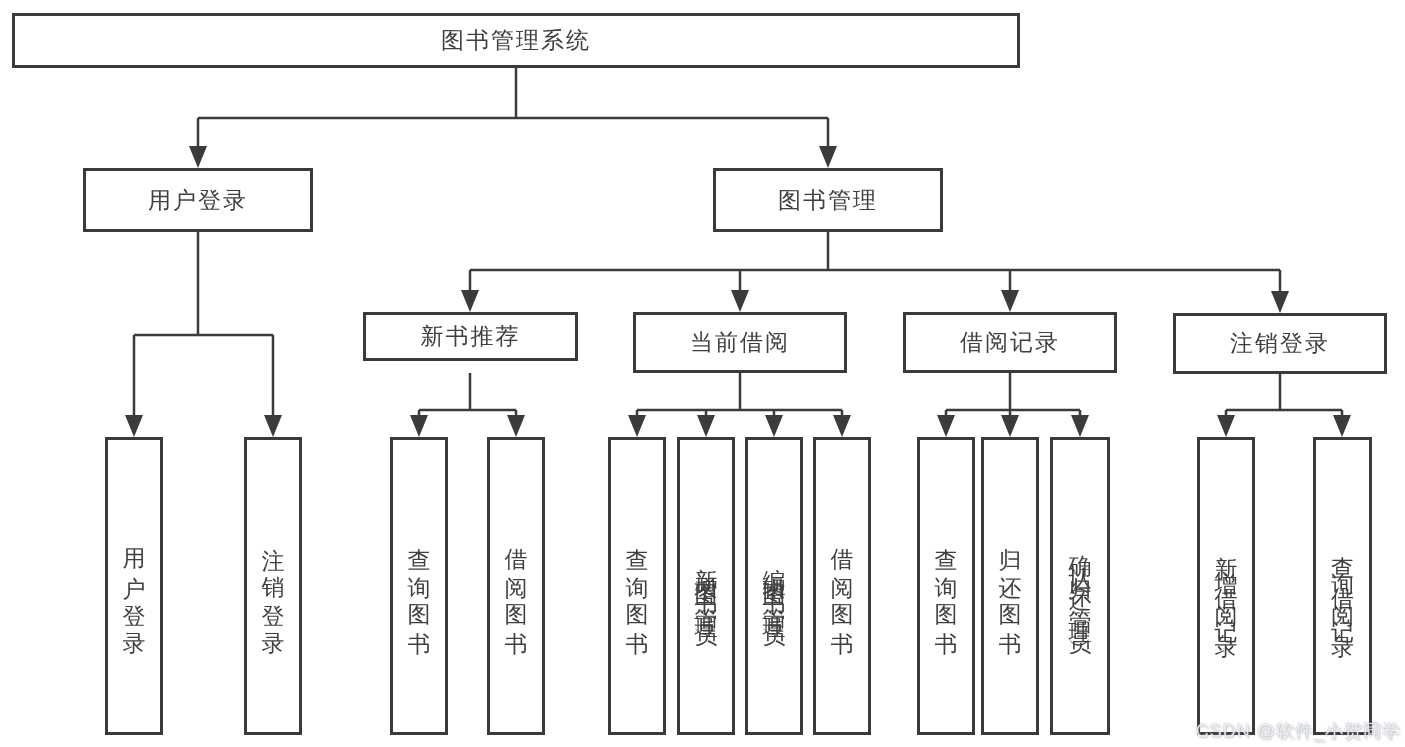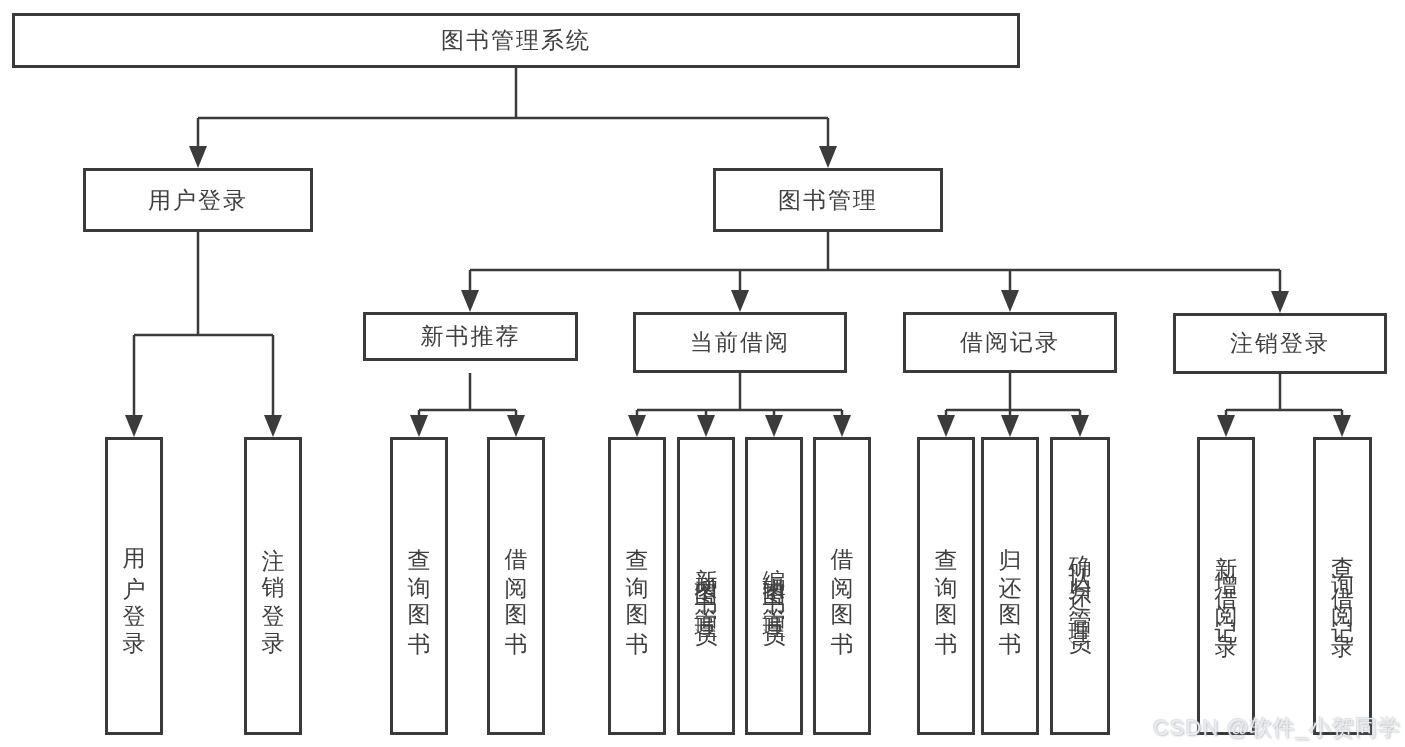--- a/index.html
+++ b/index.html
@@ -47,21 +47,21 @@
   .v6{letter-spacing:16px;}
   .v8{letter-spacing:11px;}
   .v9{letter-spacing:8px;}
   #connectors{position:absolute;left:0;top:0;width:1405px;height:747px;}
   #connectors path{stroke:#3b3b3b;stroke-width:2.5;fill:none;}
   #connectors polygon{fill:#3b3b3b;stroke:none;}
   .watermark{
     position:absolute;
     right:4px;
     bottom:4px;
-    font-size:22px;
+    font-size:18px;
     letter-spacing:1px;
     color:rgba(235,237,241,0.95);
     text-shadow:1px 1px 2px rgba(130,135,145,0.55), -1px -1px 1px rgba(160,165,175,0.35);
     z-index:5;
     white-space:nowrap;
   }
 </style>
 </head>
 <body>
 

